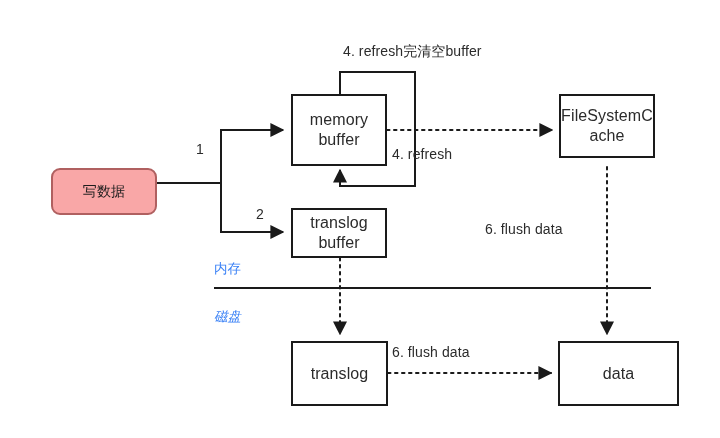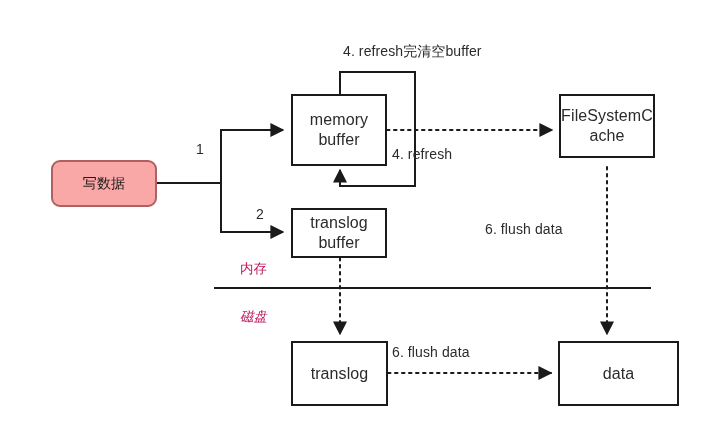--- a/index.html
+++ b/index.html
@@ -52,24 +52,23 @@
   .edge-label {
     position: absolute;
     color: #2b2b2b;
     font-size: 14px;
     line-height: 1.2;
     white-space: nowrap;
     letter-spacing: 0.1px;
   }
   .zone-label {
     position: absolute;
-    color: #be185d;
+    color: #3b82f6;
     font-size: 13.5px;
     white-space: nowrap;
-    margin-left: 26px;
   }
 </style>
 </head>
 <body>
 
 <div id="diagram-root">
 
   <svg id="diagram-svg" viewBox="0 0 720 438" xmlns="http://www.w3.org/2000/svg">
     <defs>
       <marker id="arrowSolid" viewBox="0 0 10 10" refX="9" refY="5" markerWidth="7" markerHeight="7" orient="auto-start-reverse">
@@ -104,21 +103,21 @@
       <path d="M 340 258 L 340 334" fill="none" stroke="#1a1a1a" stroke-width="2" stroke-dasharray="2.5 4.5" stroke-linecap="round" marker-end="url(#arrowDotted)"></path>
     </g>
 
     <g>
       <path d="M 388 373 L 551 373" fill="none" stroke="#1a1a1a" stroke-width="2" stroke-dasharray="2.5 4.5" stroke-linecap="round" marker-end="url(#arrowDotted)"></path>
     </g>
 
     <line x1="214" y1="288" x2="651" y2="288" stroke="#1a1a1a" stroke-width="2"></line>
   </svg>
 
-  <div class="node-box node-start" style="left:51px; top:160px; width:106px; height:47px;">
+  <div class="node-box node-start" style="left:51px; top:168px; width:106px; height:47px;">
     <span class="node-label">写数据</span>
   </div>
 
   <div class="node-box" style="left:291px; top:94px; width:96px; height:72px;">
     <span class="node-label">memory
 buffer</span>
   </div>
 
   <div class="node-box" style="left:291px; top:208px; width:96px; height:50px;">
     <span class="node-label">translog

